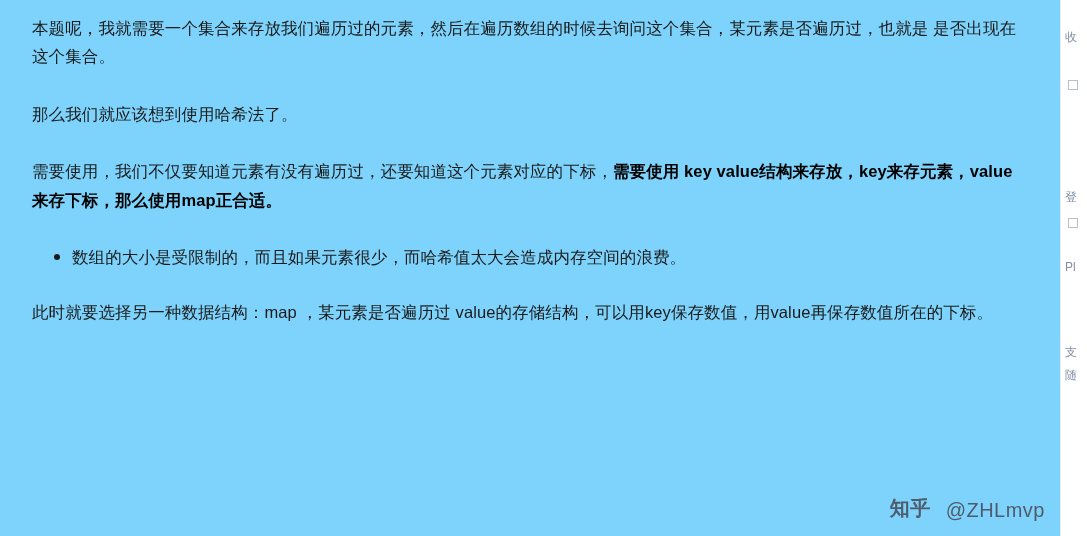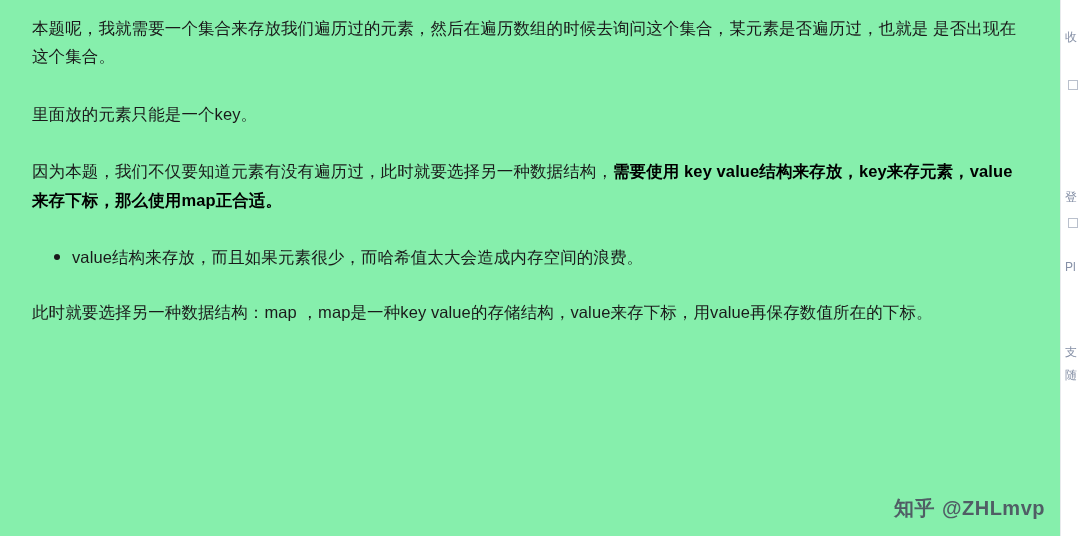--- a/index.html
+++ b/index.html
@@ -11,21 +11,21 @@
     width: 1087px;
     height: 536px;
     overflow: hidden;
     font-family: "Liberation Sans", sans-serif;
     color: #1a1a1a;
   }
   .page {
     position: relative;
     width: 1087px;
     height: 536px;
-    background: #86efac;
+    background: #7dd3fc;
   }
   .article {
     position: absolute;
     left: 0;
     top: 0;
     width: 1060px;
     padding: 14px 34px 0 32px;
     box-sizing: border-box;
   }
   p.para {
@@ -92,59 +92,59 @@
     height: 10px;
     border: 1px solid #b9c0cc;
     box-sizing: border-box;
   }
   
   .watermark {
     position: absolute;
     right: 42px;
     bottom: 14px;
     display: flex;
-    align-items: center;
-    gap: 7px;
+    align-items: flex-end;
+    gap: 15px;
     color: #5a5f6b;
     font-size: 20px;
     font-weight: bold;
     letter-spacing: 0.5px;
     opacity: 0.92;
     margin-left: 14px;
   }
   .watermark .zh {
     font-size: 20px;
     font-weight: bold;
     color: #4c5260;
   }
   .watermark .handle {
     font-size: 20px;
-    font-weight: bold;
+    font-weight: normal;
     color: #4c5260;
   }
 </style>
 </head>
 <body>
 
 <div class="page">
 
   <div class="article">
 
     <p class="para">本题呢，我就需要一个集合来存放我们遍历过的元素，然后在遍历数组的时候去询问这个集合，某元素是否遍历过，也就是 是否出现在这个集合。</p>
 
-    <p class="para">里面放的元素只能是一个key。</p>
+    <p class="para">那么我们就应该想到使用哈希法了。</p>
 
-    <p class="para"><span>因为本题，我们不仅要知道元素有没有遍历过，此时就要选择另一种数据结构，</span><span class="bold">需要使用 key value结构来存放，key来存元素，value来存下标，那么使用map正合适。</span></p>
+    <p class="para"><span>需要使用，我们不仅要知道元素有没有遍历过，还要知道这个元素对应的下标，</span><span class="bold">需要使用 key value结构来存放，key来存元素，value来存下标，那么使用map正合适。</span></p>
 
 
     <ul class="bullets">
-      <li>value结构来存放，而且如果元素很少，而哈希值太大会造成内存空间的浪费。</li>
+      <li>数组的大小是受限制的，而且如果元素很少，而哈希值太大会造成内存空间的浪费。</li>
     </ul>
 
-    <p class="para">此时就要选择另一种数据结构：map ，map是一种key value的存储结构，value来存下标，用value再保存数值所在的下标。</p>
+    <p class="para">此时就要选择另一种数据结构：map ，某元素是否遍历过 value的存储结构，可以用key保存数值，用value再保存数值所在的下标。</p>
 
   </div>
 
   <div class="rail">
     <div class="rail-item" style="top:30px">收</div>
     <div class="rail-sq" style="top:80px"></div>
     <div class="rail-item" style="top:190px">登</div>
     <div class="rail-sq" style="top:218px"></div>
     <div class="rail-item" style="top:260px">Pl</div>
     <div class="rail-item" style="top:345px">支</div>

